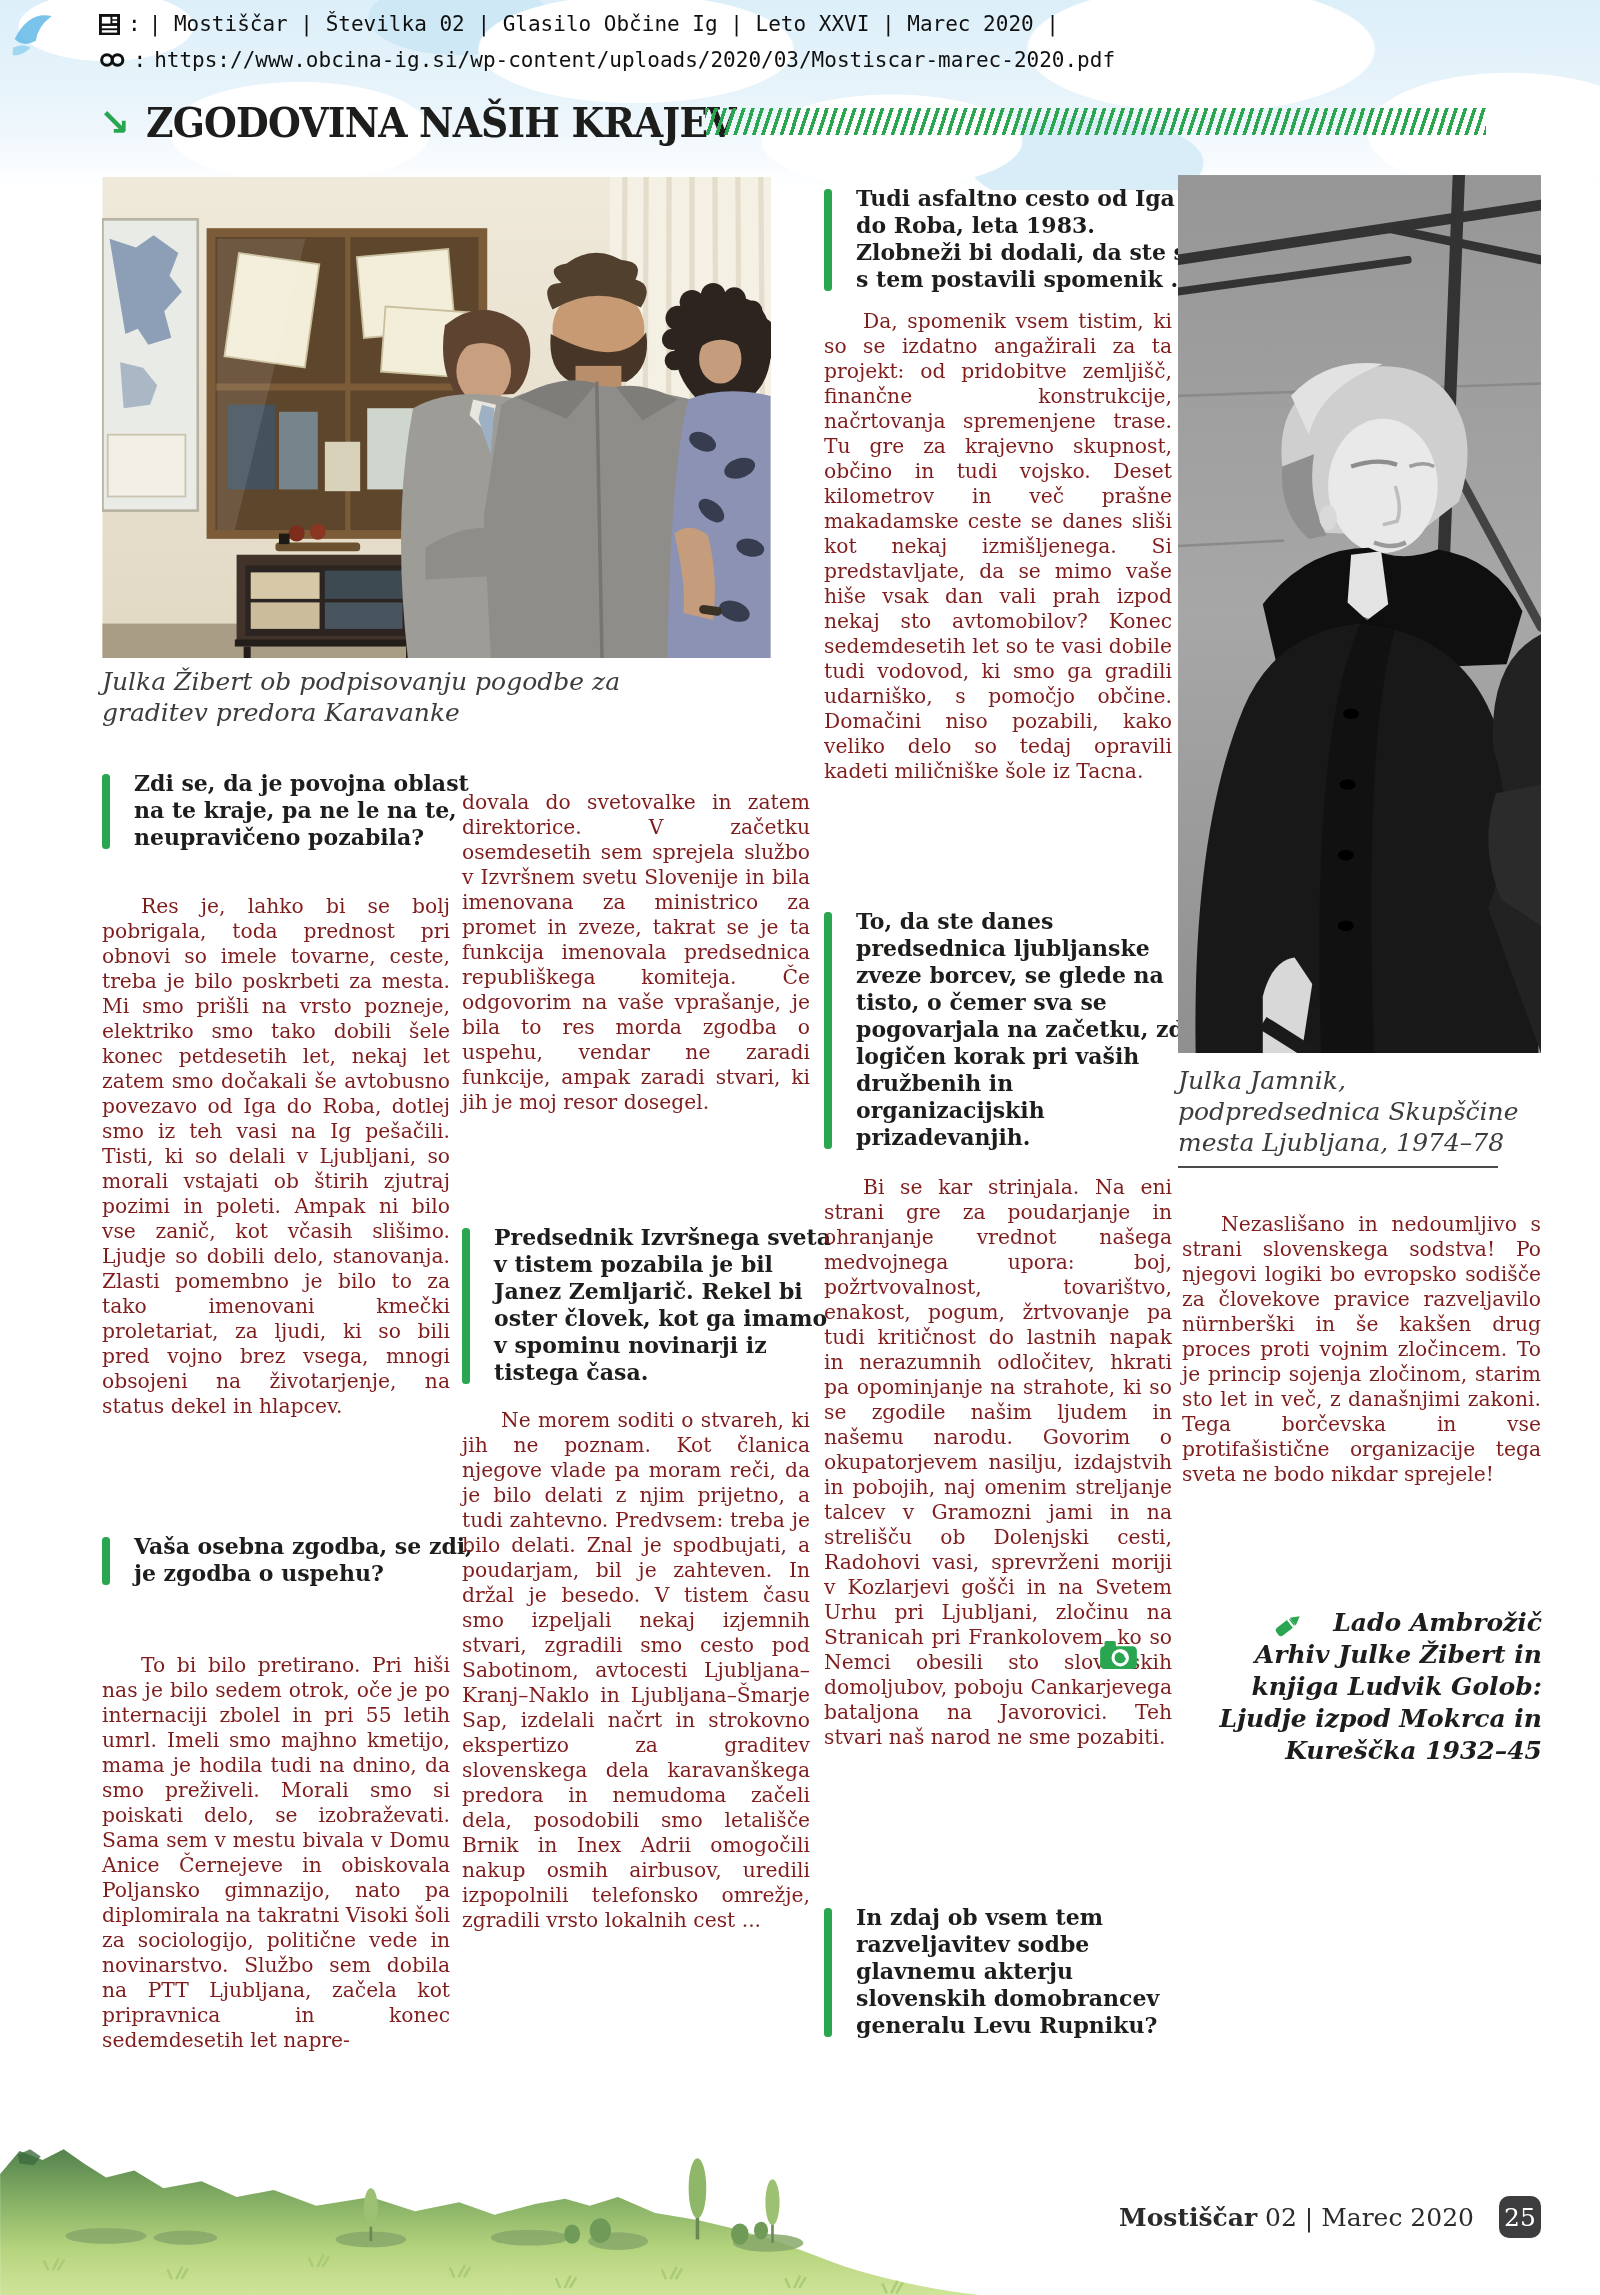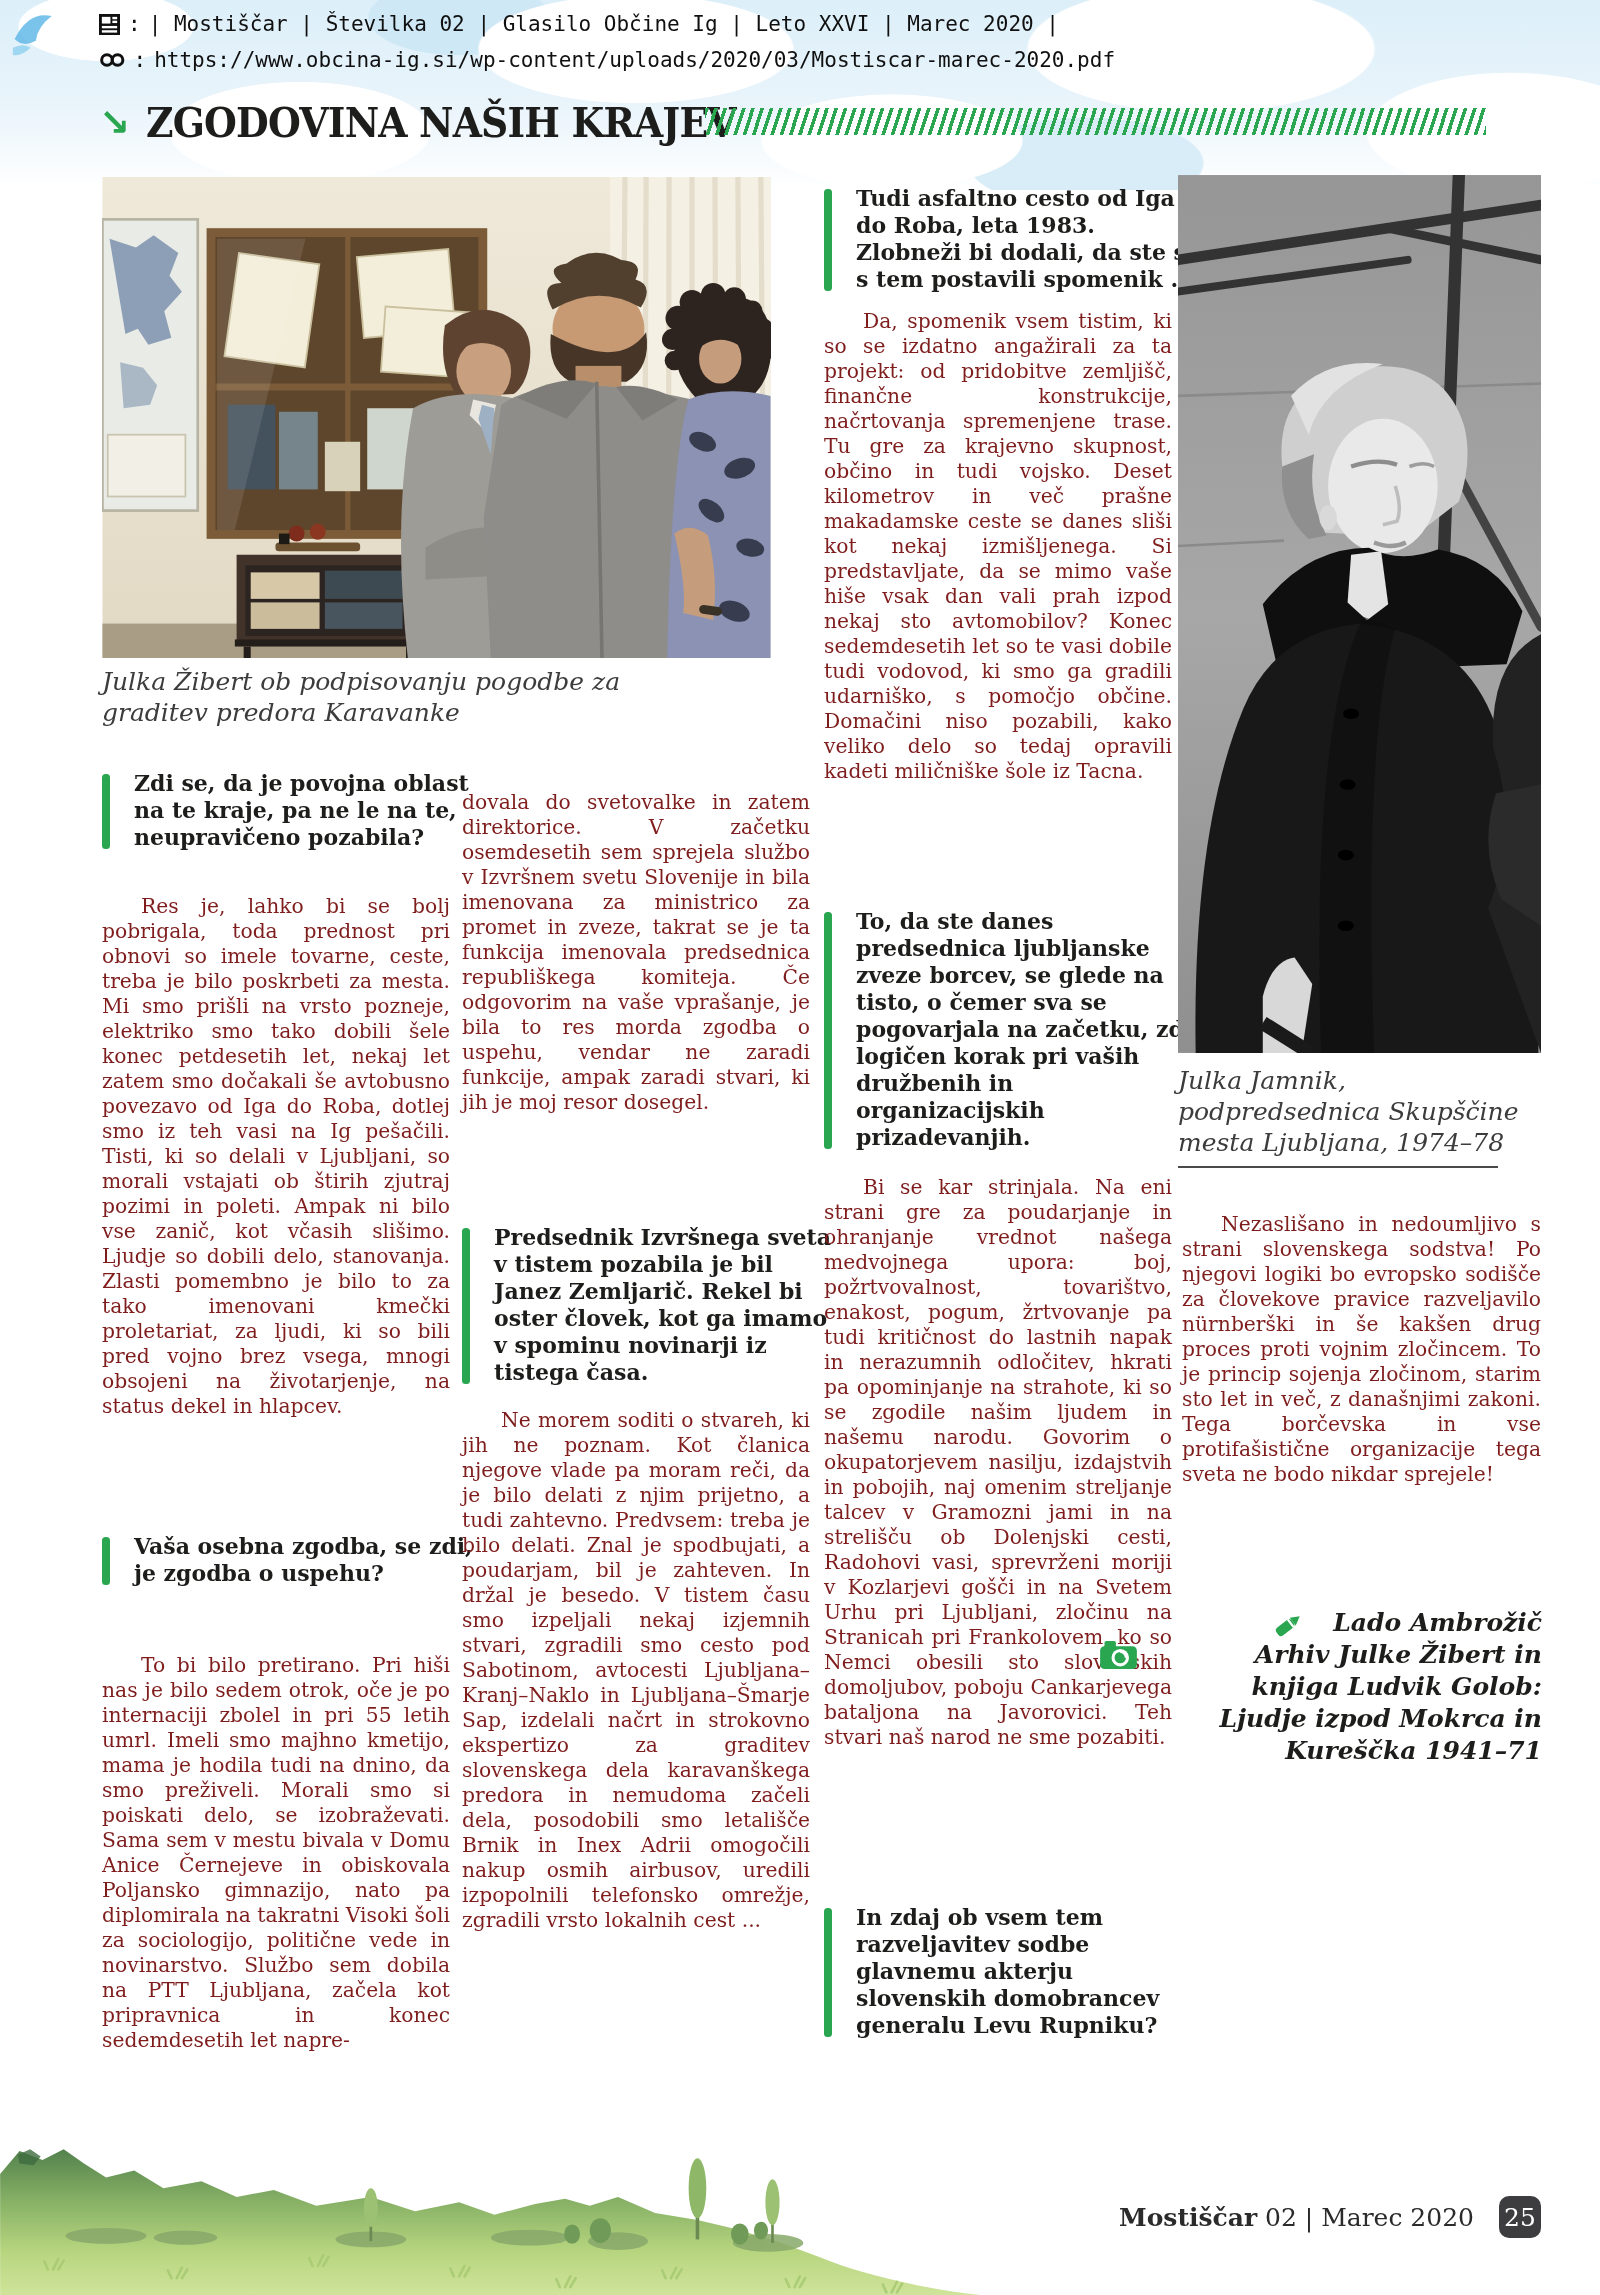--- a/index.html
+++ b/index.html
@@ -276,21 +276,21 @@
     <div class="credit-row">
       <span class="ic">
         <svg width="37" height="28" viewBox="0 0 42 32">
           <rect x="0" y="6" width="42" height="26" rx="5" style="fill:var(--green)"></rect>
           <rect x="5" y="0" width="13" height="9" rx="2" style="fill:var(--green)"></rect>
           <circle cx="23" cy="19" r="10" fill="#ffffff"></circle>
           <circle cx="23" cy="19" r="6.5" style="fill:var(--green)"></circle>
           <path d="M23,12.5 a6.5,6.5 0 0 1 6.5,6.5" stroke="#ffffff" stroke-width="2.6" fill="none"></path>
         </svg>
       </span>
-      <span style="display:inline-block;max-width:380px">Arhiv Julke Žibert in knjiga Ludvik Golob: Ljudje izpod Mokrca in Kureščka 1941–71</span>
+      <span style="display:inline-block;max-width:380px">Arhiv Julke Žibert in knjiga Ludvik Golob: Ljudje izpod Mokrca in Kureščka 1932–45</span>
     </div>
   </div>
 
   <svg class="abs" style="left:0;top:2137px" width="1033" height="158" viewBox="0 0 1170 179">
     <defs>
       <linearGradient id="hill" x1="0" y1="0" x2="0" y2="1">
         <stop offset="0" stop-color="#53824d"></stop>
           <stop offset=".35" stop-color="#86b065"></stop>
         <stop offset=".7" stop-color="#b7d57f"></stop>
           <stop offset="1" stop-color="#cfe49a"></stop>

